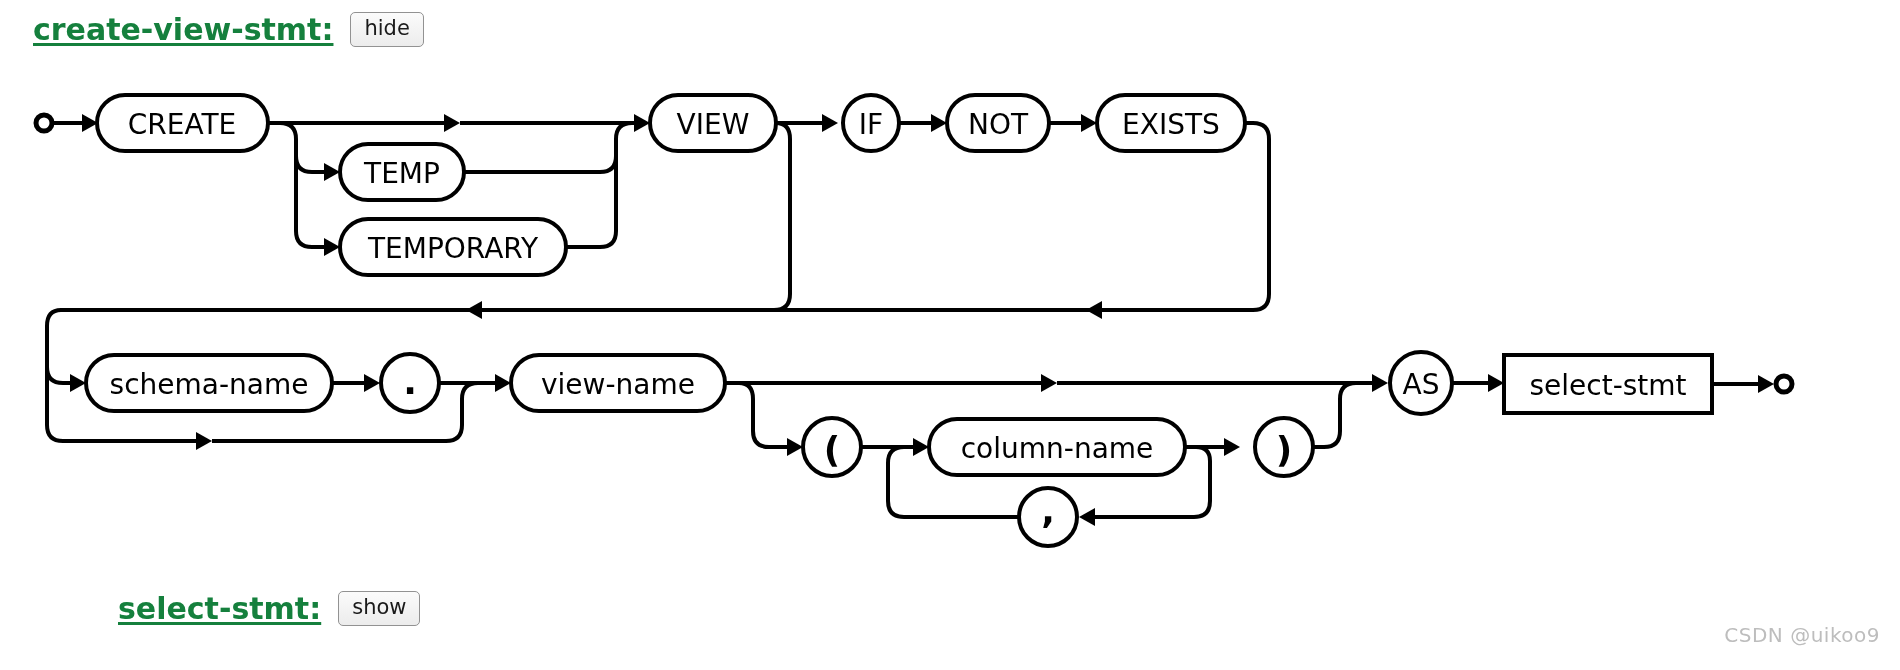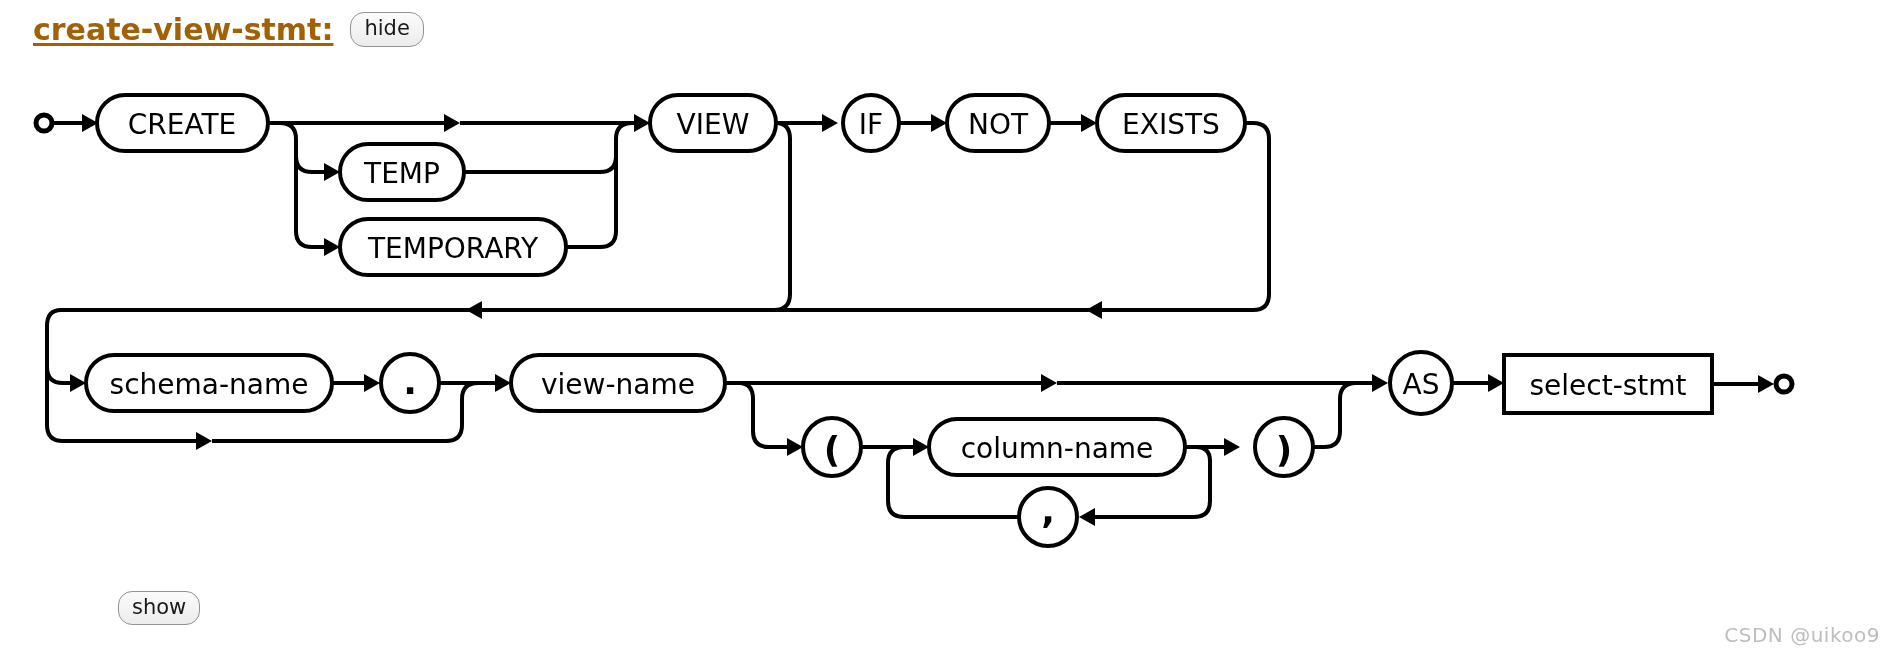--- a/index.html
+++ b/index.html
@@ -4,28 +4,28 @@
 <style>
   html,body{margin:0;padding:0;background:#ffffff;}
   .screen{
     position:relative;width:1900px;height:670px;background:#ffffff;overflow:hidden;
     font-family:"DejaVu Sans","Liberation Sans",sans-serif;
   }
   .heading-row{position:absolute;display:flex;align-items:center;gap:17px;}
   .heading-row.top{left:33px;top:12px;}
   .heading-row.bottom{left:118px;top:591px;}
   a.rule-link{
-    color:#a16207;font-size:30px;font-weight:bold;text-decoration:underline;
+    color:#15803d;font-size:30px;font-weight:bold;text-decoration:underline;
     text-decoration-thickness:2.5px;text-underline-offset:3px;cursor:pointer;
   }
   button.toggle-btn{
     font-family:"DejaVu Sans","Liberation Sans",sans-serif;
     font-size:21px;color:#1a1a1a;
     background:linear-gradient(#fbfbfb,#ececec);
-    border:1.5px solid #929292;border-radius:14px;
+    border:1.5px solid #929292;border-radius:5px;
     padding:4px 13px 5px 13px;cursor:pointer;line-height:1.1;
   }
   .watermark{
     position:absolute;right:20px;top:623px;font-size:20px;color:#bdbdbd;
     letter-spacing:0.5px;
   }
   svg.rail{position:absolute;left:0;top:0;}
   svg.rail path.line{fill:none;stroke:#000;stroke-width:4;}
   svg.rail path.arrow{fill:#000;stroke:none;}
   svg.rail .shape{fill:#fff;stroke:#000;stroke-width:4;}
@@ -175,18 +175,19 @@
       <circle class="shape" cx="1421" cy="383" r="31"></circle>
       <text x="1421" y="384">AS</text>
     </g>
     <g>
       <rect class="shape" x="1504" y="355" width="208" height="58"></rect>
       <text x="1608" y="385">select-stmt</text>
     </g>
   </svg>
 
   <div class="heading-row bottom">
+    <a class="rule-link">select-stmt:</a>
     <button class="toggle-btn">show</button>
   </div>
 
   <div class="watermark">CSDN @uikoo9</div>
 
 </div>
 
 </body></html>

